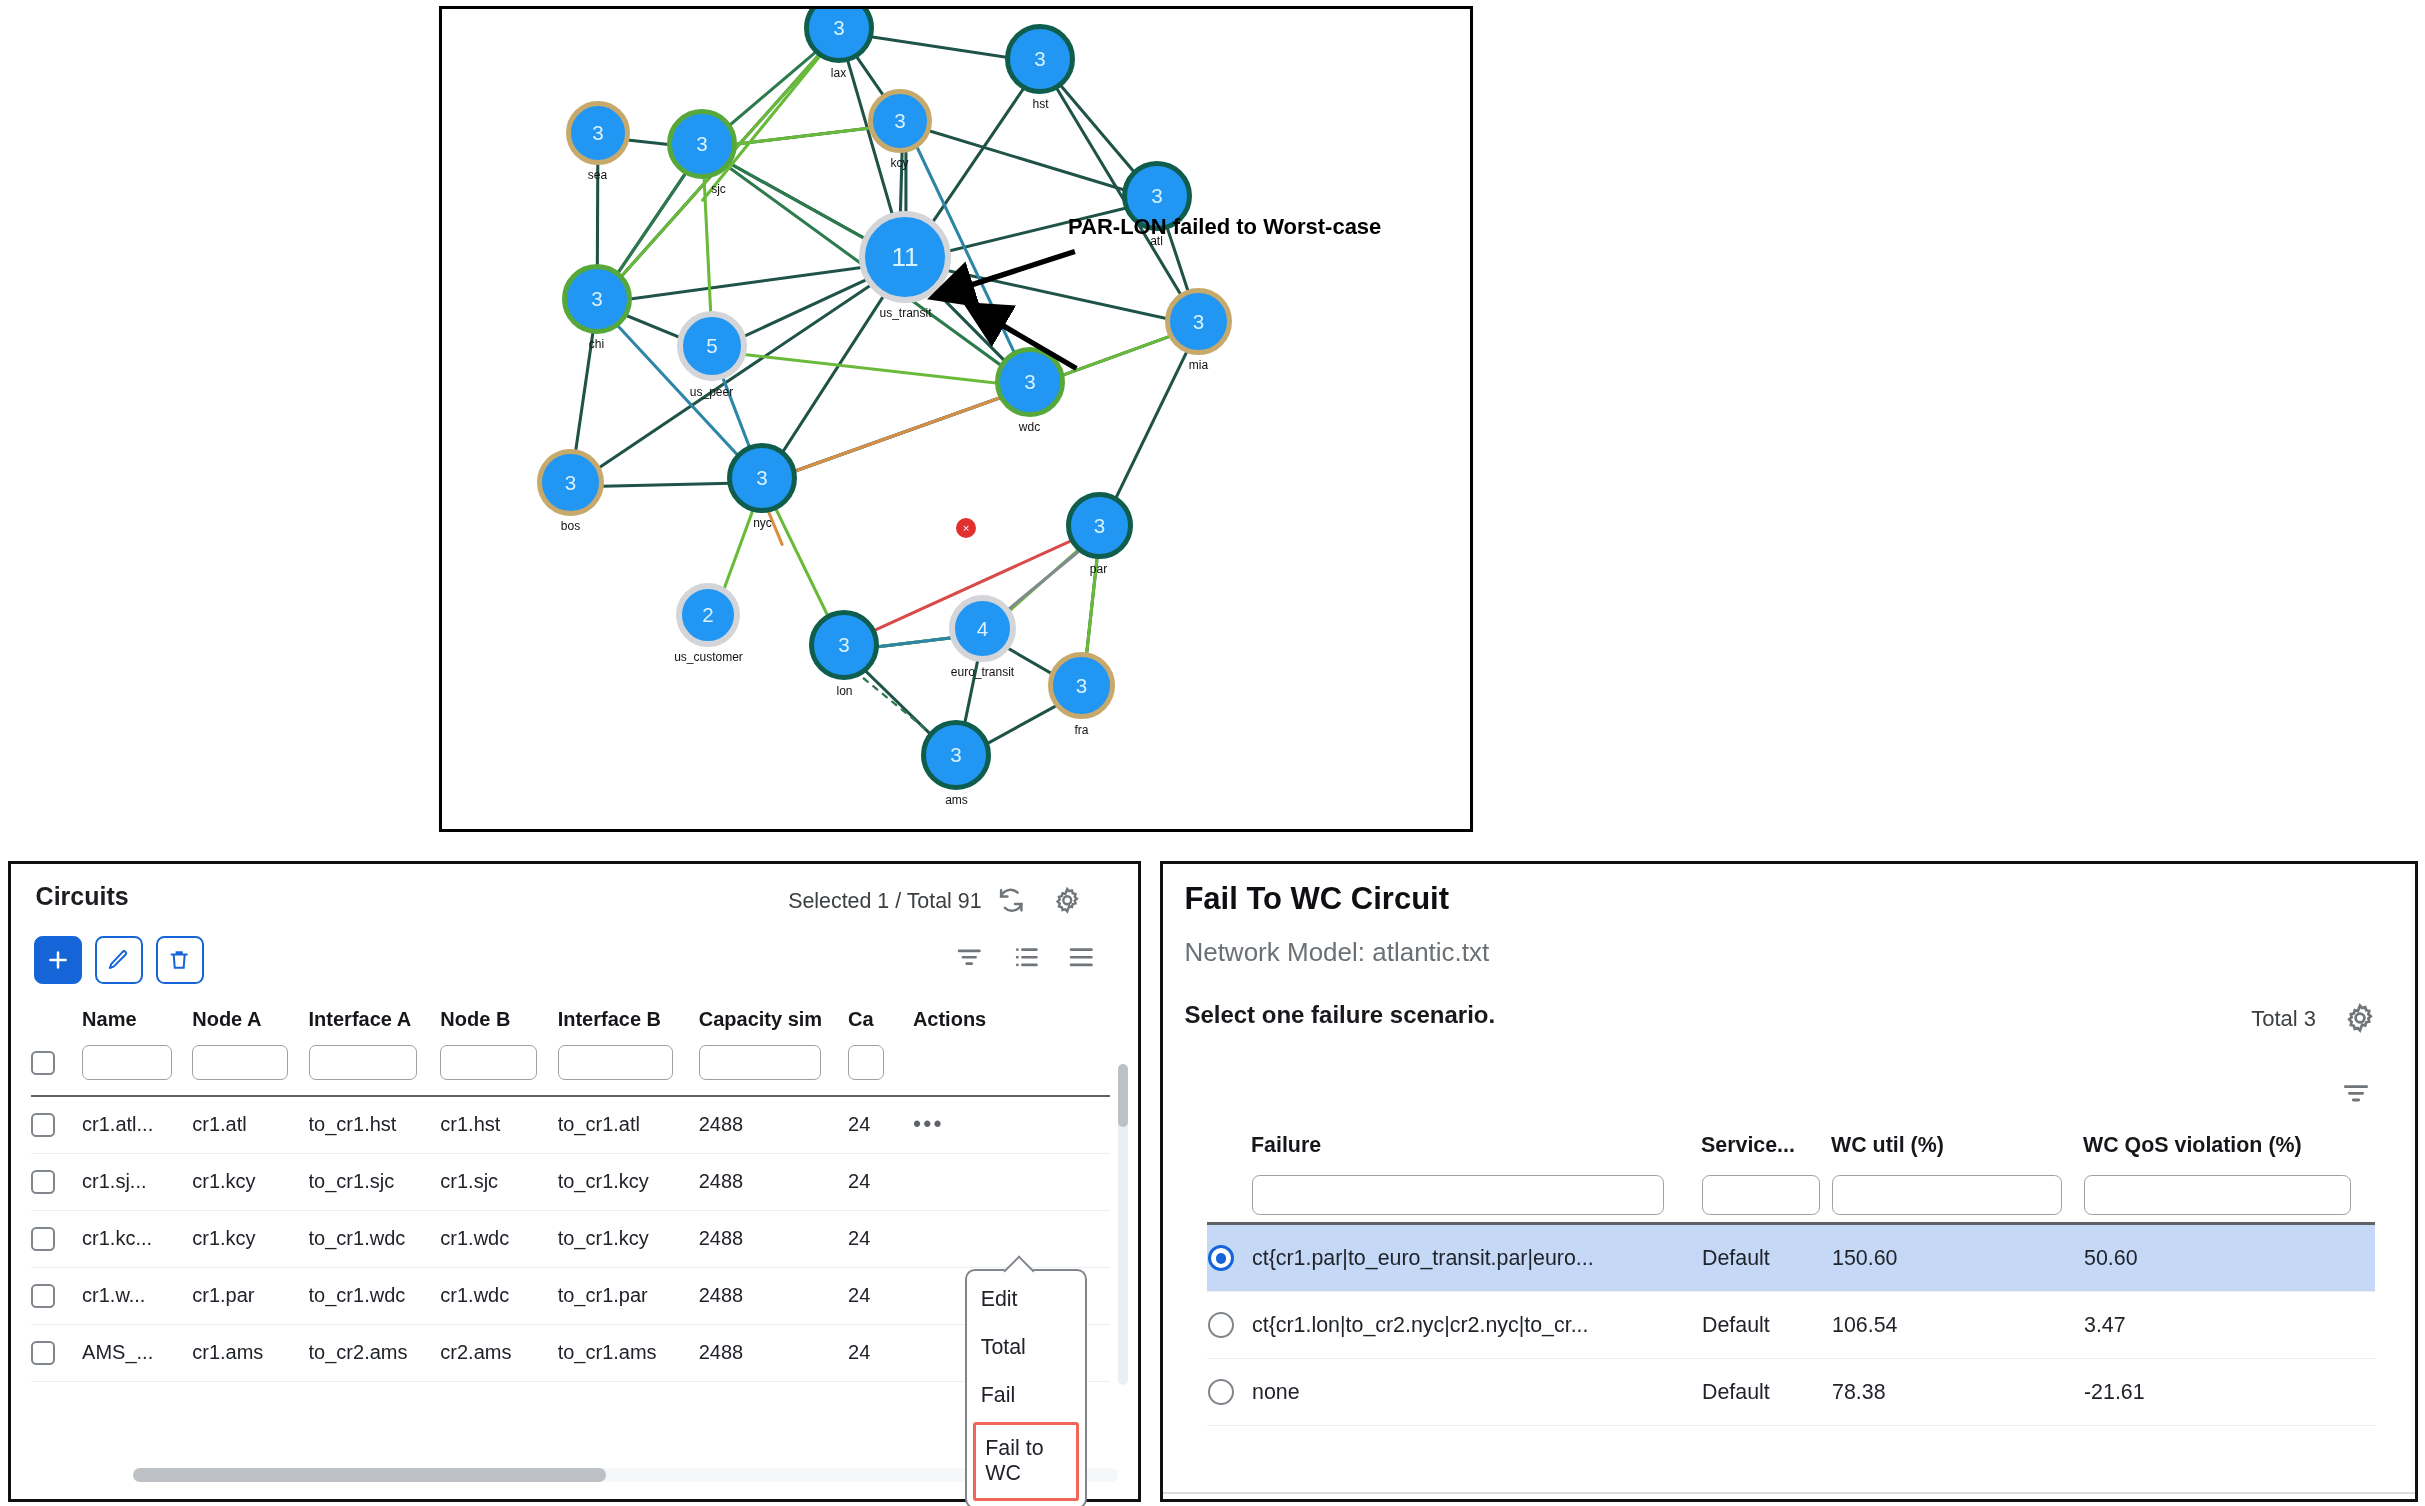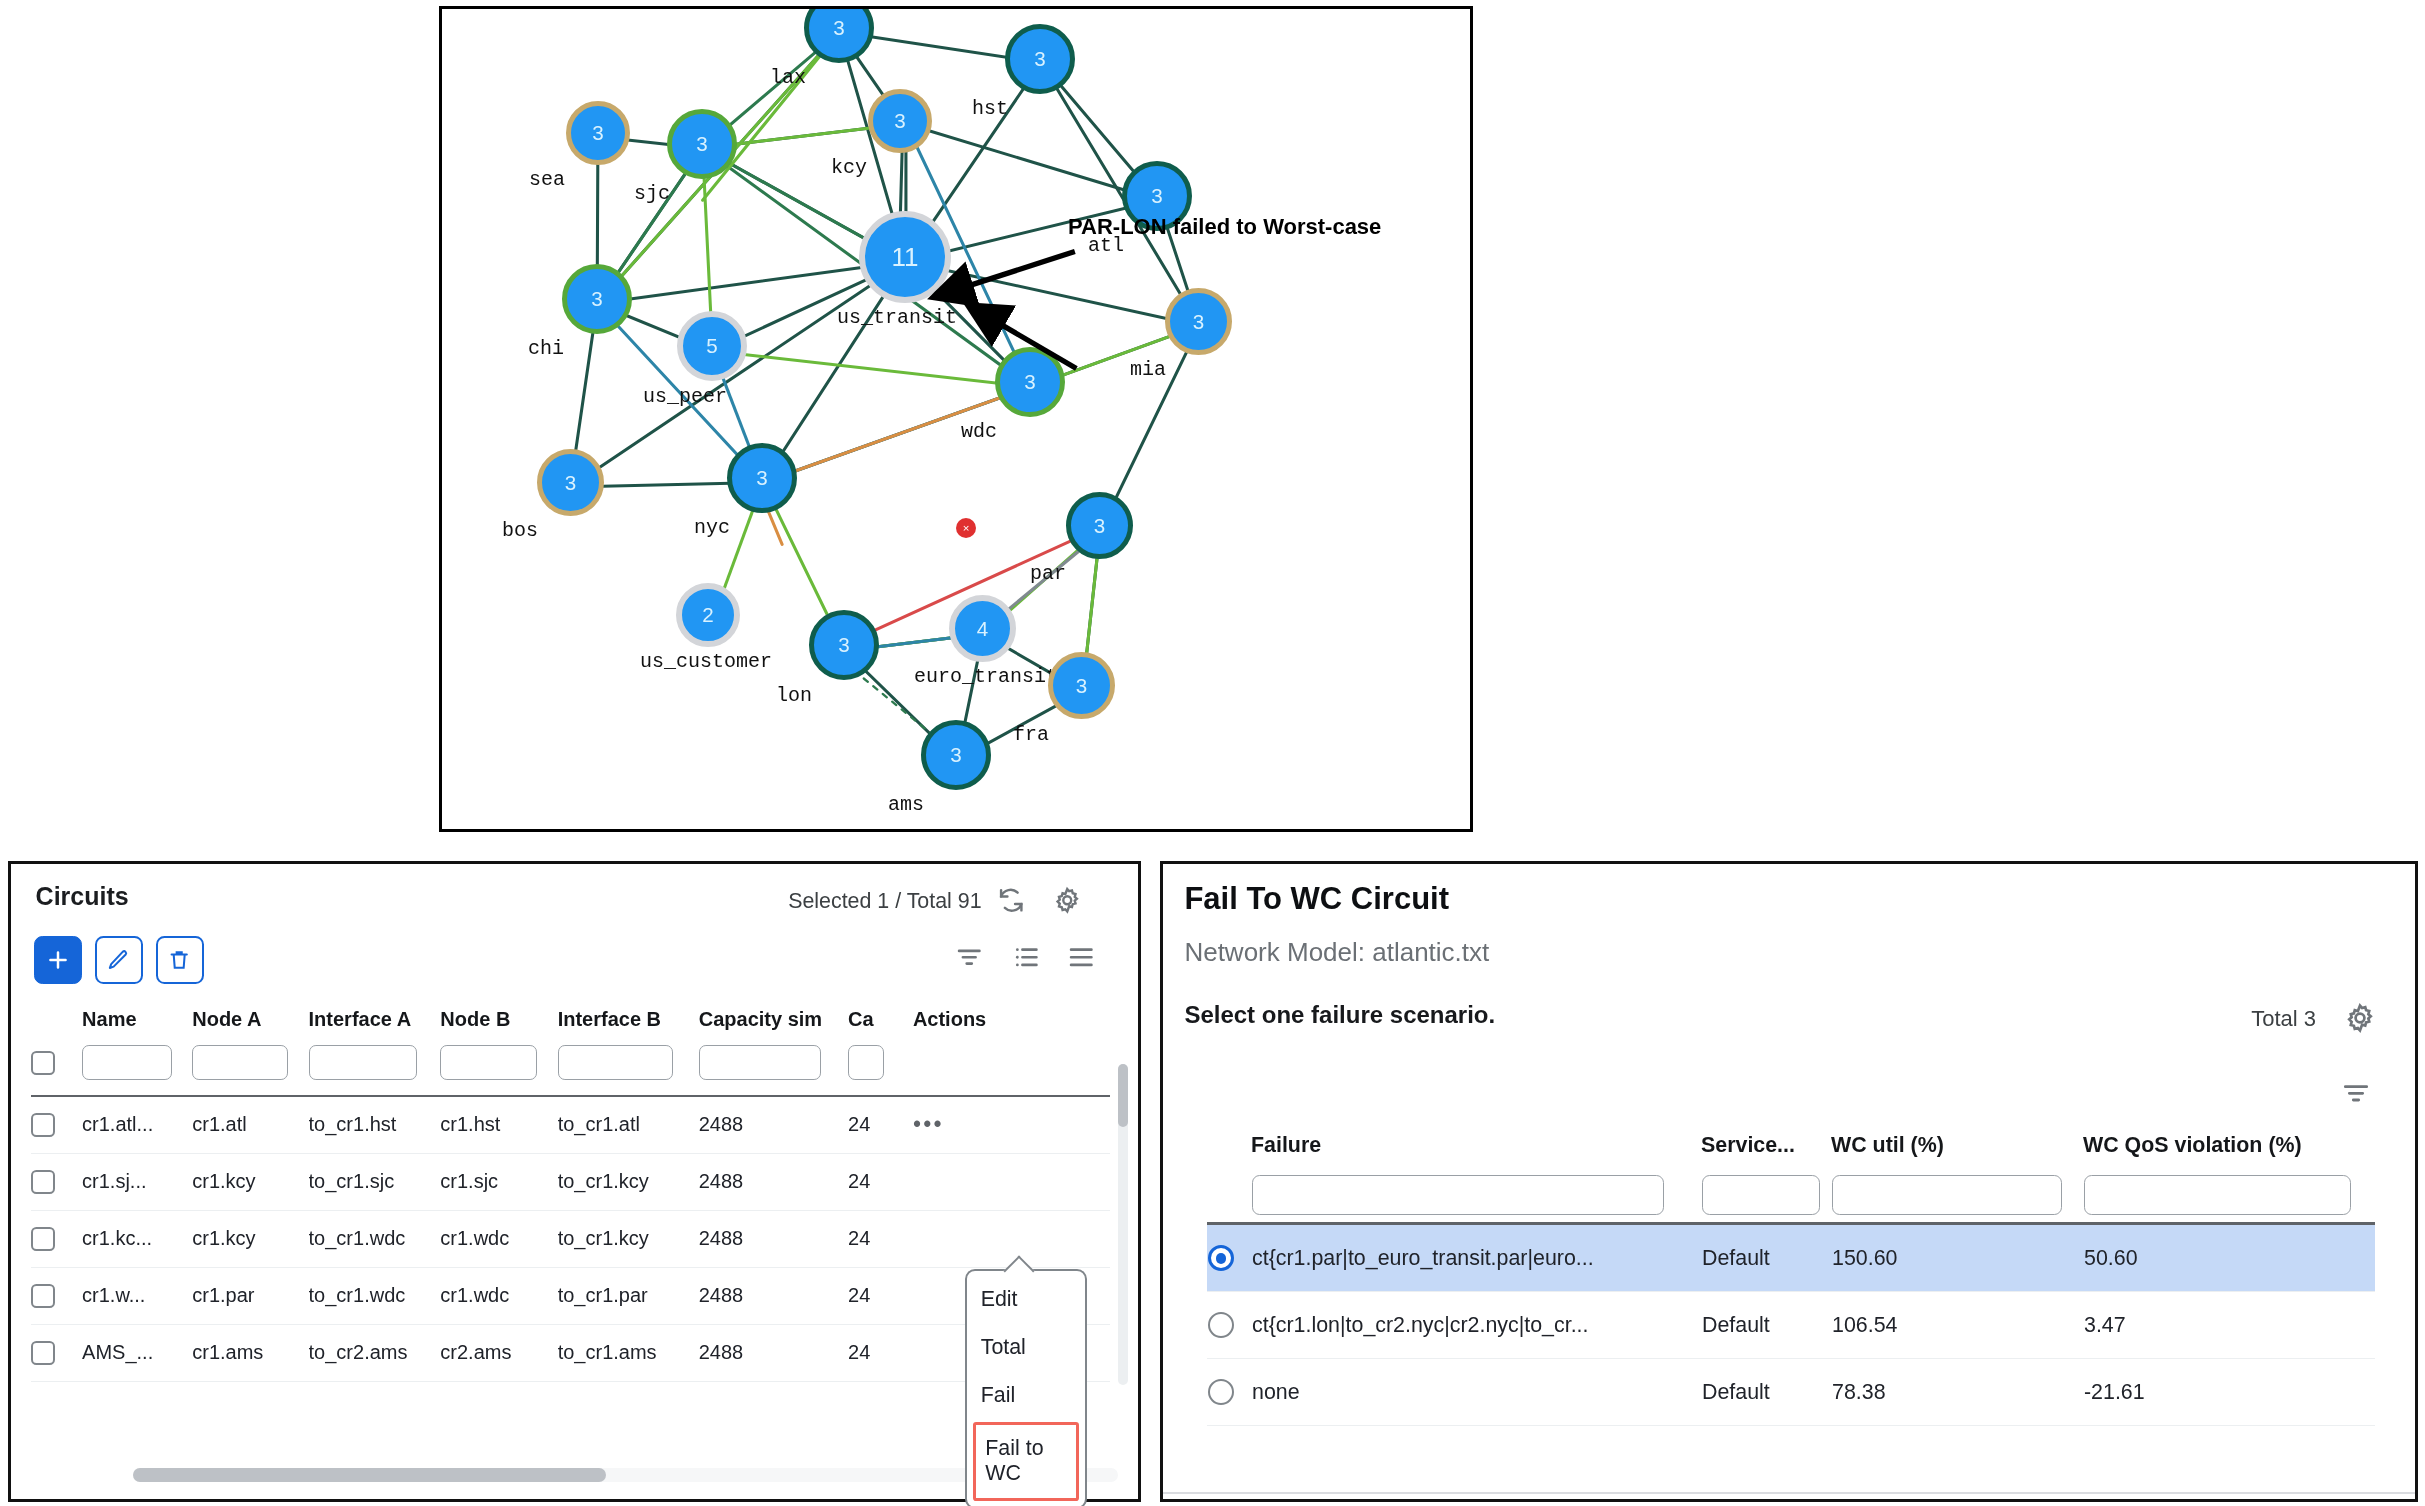--- a/index.html
+++ b/index.html
@@ -6,21 +6,21 @@
   body{width:2426px;height:1507px;position:relative;font-family:"Liberation Sans",sans-serif;-webkit-font-smoothing:antialiased;}
 
   
   #graph-panel{position:absolute;left:439px;top:6.1px;width:1034px;height:826px;border:3.8px solid #000;background:#fff;box-sizing:border-box;overflow:hidden;}
   #graph-svg{position:absolute;left:0;top:0;width:100%;height:100%;}
   .gnode{position:absolute;border-radius:50%;background:#2196f3;color:#d9f2ff;display:flex;align-items:center;justify-content:center;font-size:20.6px;font-weight:400;box-sizing:border-box;font-family:"Liberation Sans",sans-serif;}
   .gnode.ring-tan{border:5.3px solid #c7a96b;}
   .gnode.ring-green{border:5.3px solid #56a83a;}
   .gnode.ring-dark{border:5.3px solid #0f5d4c;}
   .gnode.ring-gray{border:6.9px solid #d3d5d9;text-align:center;}
-  .glabel{position:absolute;font-size:20px;color:#111;white-space:nowrap;text-align:left;font-family:Liberation Mono, monospace;}
+  .glabel{position:absolute;font-size:12px;color:#111;white-space:nowrap;text-align:center;font-family:Liberation Sans, sans-serif;}
   .annot{position:absolute;font-size:22px;font-weight:bold;color:#000;line-height:1.25;font-family:"Liberation Sans",sans-serif;}
   #fail-x{position:absolute;width:20px;height:20px;border-radius:50%;background:#e03030;color:#fff;font-size:11.4px;display:flex;align-items:center;justify-content:center;font-family:"Liberation Sans",sans-serif;}
 
   
   .panel{position:absolute;background:#fff;border:3.1px solid #111;box-sizing:border-box;}
 
   
   #circuits-panel{left:7.6px;top:861px;width:1133px;height:641px;}
   #circ-title{position:absolute;left:25px;top:18.3px;font-size:25px;font-weight:bold;color:#1b1d20;}
   #circ-count{position:absolute;right:156px;top:25px;font-size:21.4px;color:#3c4043;white-space:nowrap;}
@@ -175,21 +175,21 @@
         <span>3</span>
       </div>
       <div class="glabel" style="left: 530px; top: 88px; width: 137px;">hst</div>
       <div class="gnode ring-tan" style="left: 124px; top: 92px; width: 64px; height: 64px;">
         <span>3</span>
       </div>
       <div class="glabel" style="left: 87px; top: 159px; width: 137px;">sea</div>
       <div class="gnode ring-green" style="left: 225px; top: 100px; width: 70px; height: 70px;">
         <span>3</span>
       </div>
-      <div class="glabel" style="left: 192px; top: 173px; width: 137px;">sjc</div>
+      <div class="glabel" style="left: 208px; top: 173px; width: 137px;">sjc</div>
       <div class="gnode ring-tan" style="left: 426px; top: 80px; width: 64px; height: 64px;">
         <span>3</span>
       </div>
       <div class="glabel" style="left: 389px; top: 147px; width: 137px;">kcy</div>
       <div class="gnode ring-dark" style="left: 680px; top: 152px; width: 70px; height: 70px;">
         <span>3</span>
       </div>
       <div class="glabel" style="left: 646px; top: 225px; width: 137px;">atl</div>
       <div class="gnode ring-gray" style="left: 417px; top: 202px; width: 92px; height: 92px; font-size: 26px;">
         <span>11</span>

